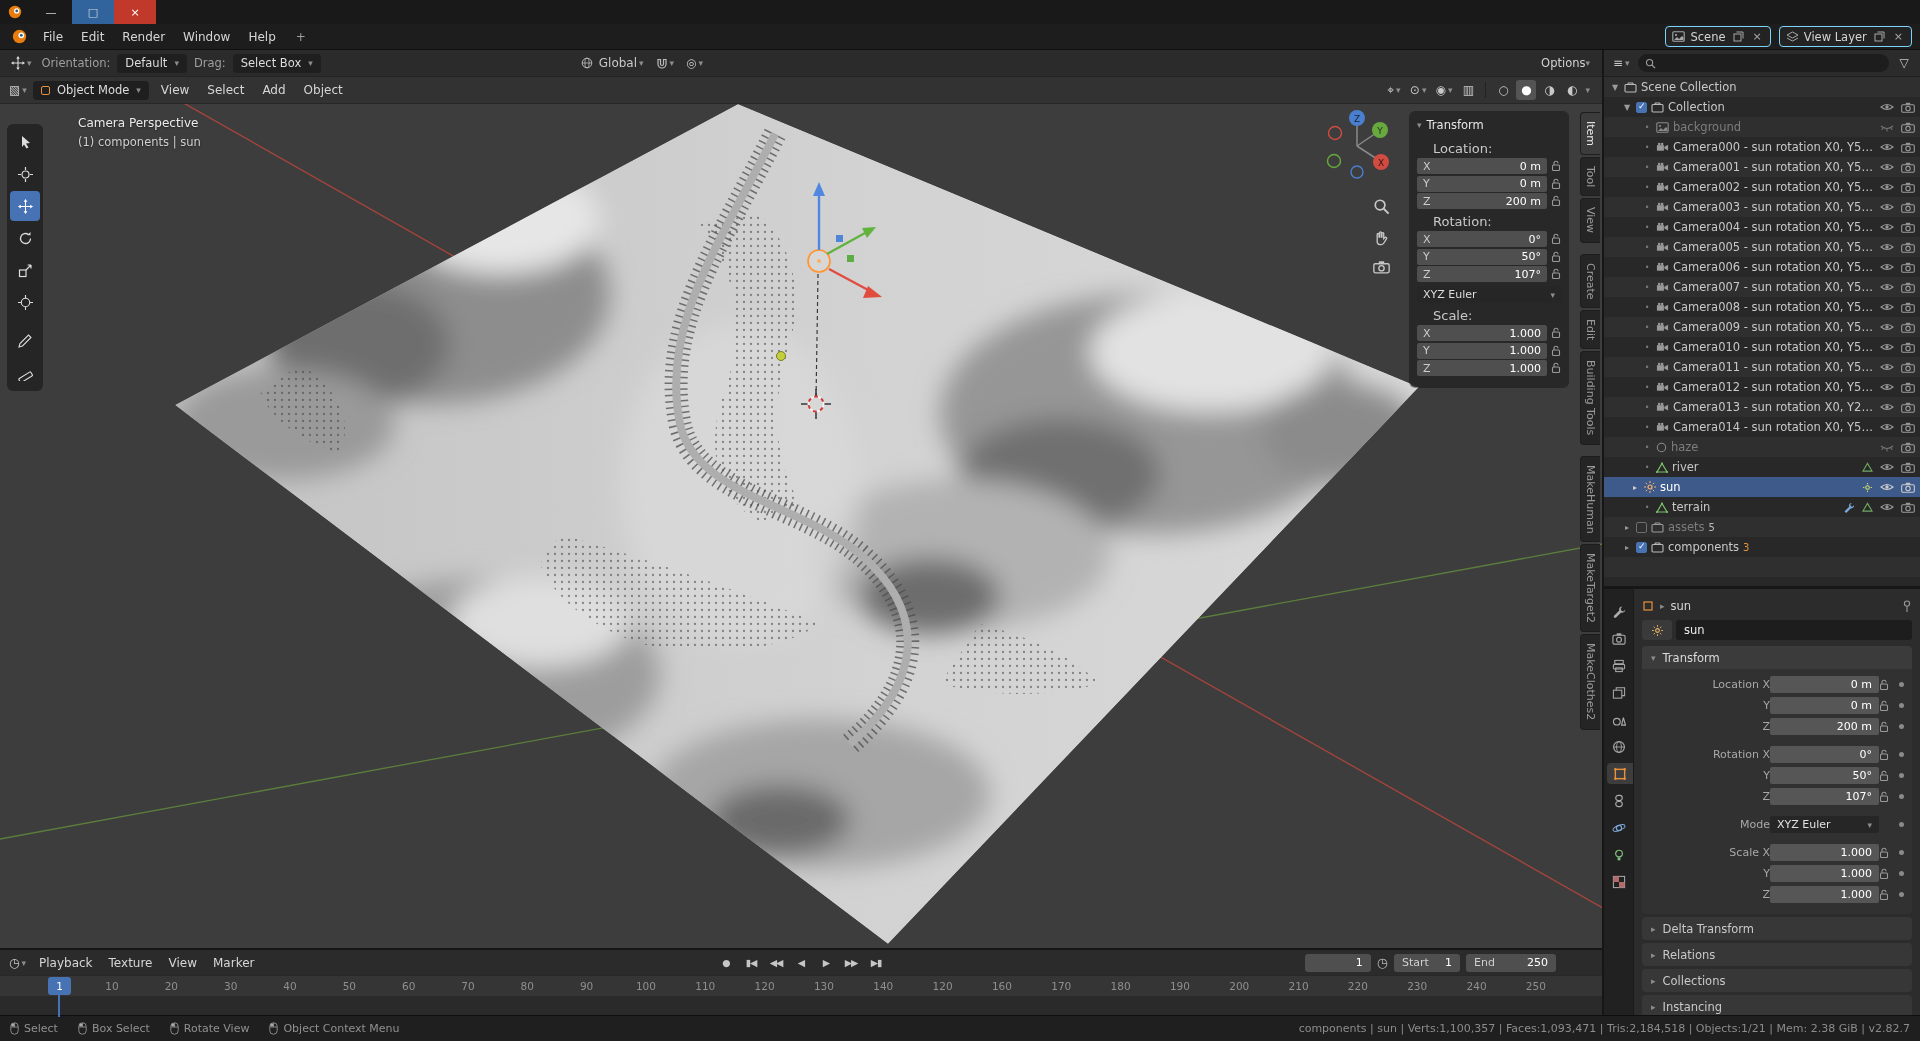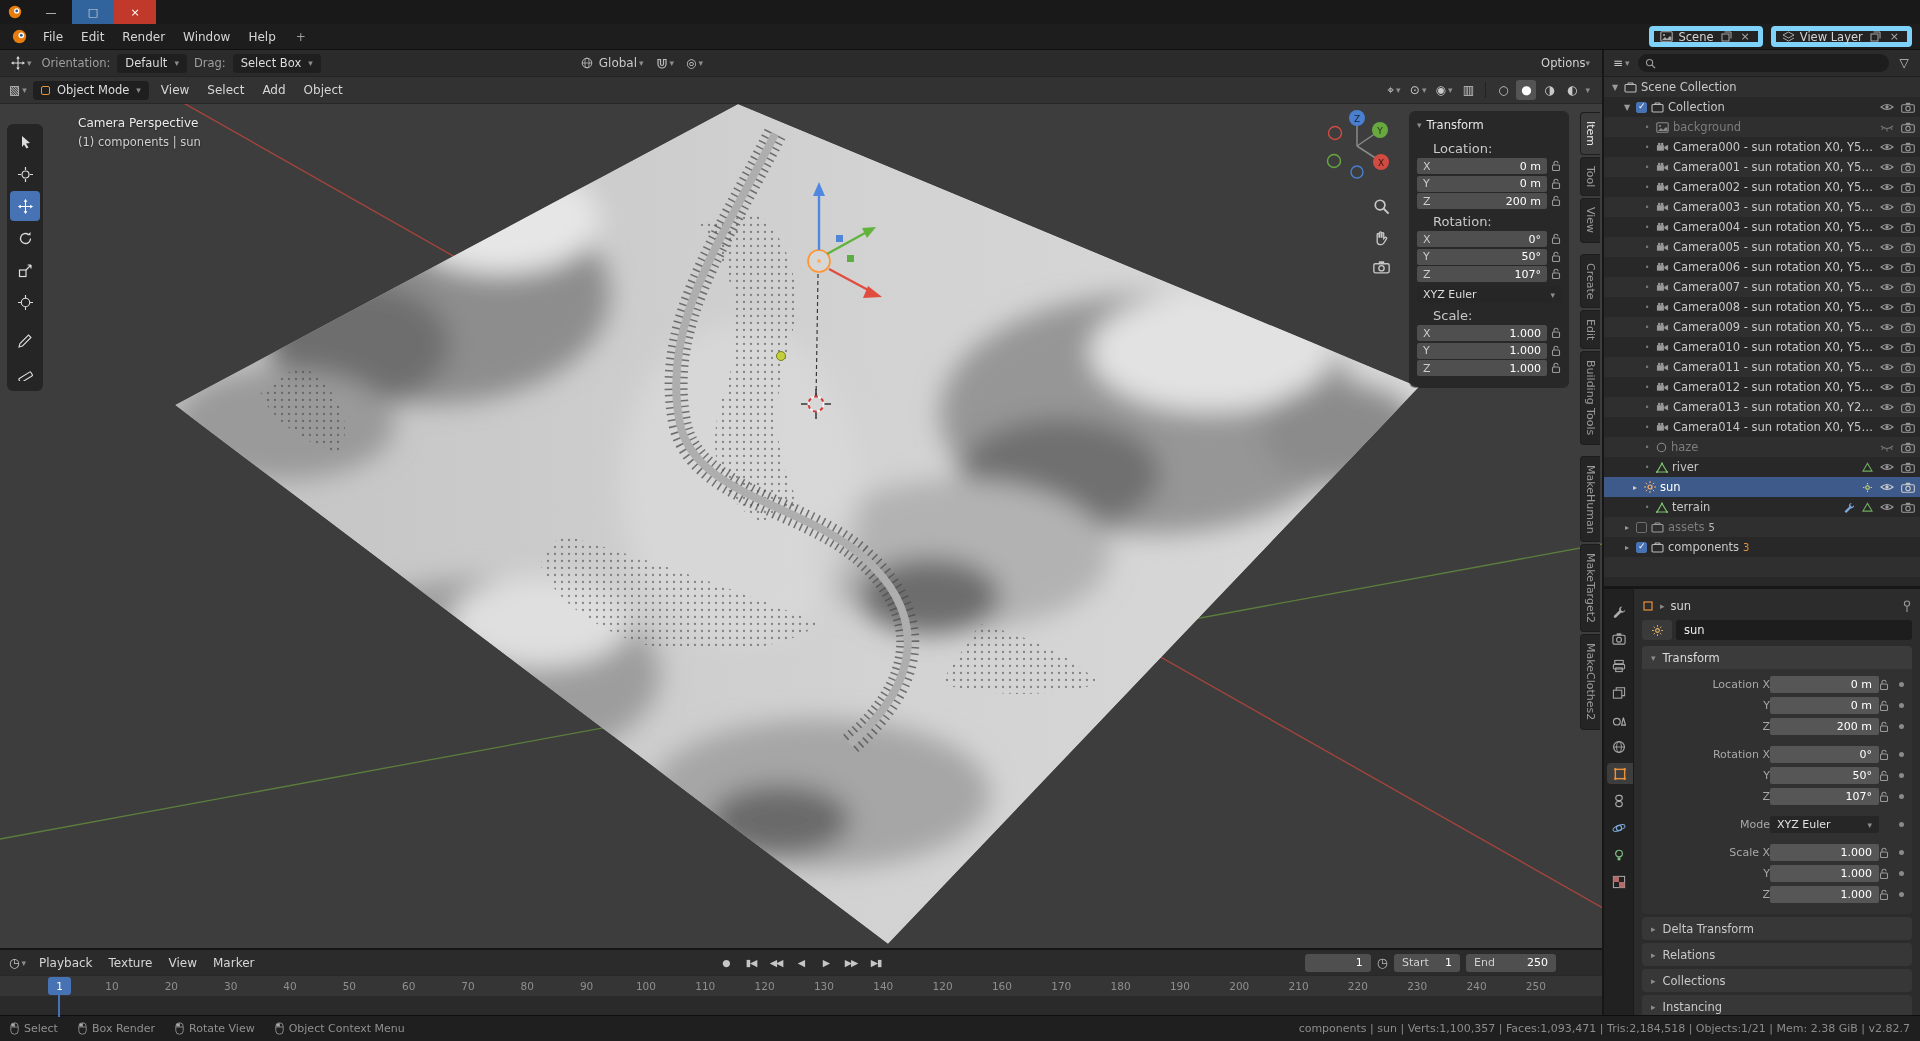--- a/index.html
+++ b/index.html
@@ -22,21 +22,21 @@
   .win-btn.max{background:#31639c}
   .win-btn.close{background:#c0392b;color:#fff}
 
   
   .topbar{position:absolute;top:24px;left:0;right:0;height:26px;background:#1d1d1d;display:flex;align-items:center;border-bottom:1px solid #101010;padding-left:4px}
   .menu-item{padding:4px 9px;border-radius:4px;color:#d6d6d6}
   .ws-tabs{display:flex;height:100%;margin-left:10px;align-items:flex-end}
   .ws-tab{padding:5px 11px;color:#9f9f9f;border-radius:5px 5px 0 0;height:25px;display:flex;align-items:center;font-size:12px}
   .ws-tab.active{background:#3d3d3d;color:#eee}
   .tb-right{margin-left:auto;display:flex;align-items:center;gap:8px;padding-right:8px}
-  .sel-field{display:flex;align-items:center;gap:5px;background:#232323;border:5px solid #7dd3fc;border-radius:4px;padding:2px 6px;height:21px;font-size:11.5px}
+  .sel-field{display:flex;align-items:center;gap:5px;background:#232323;border:1px solid #7dd3fc;border-radius:4px;padding:2px 6px;height:21px;font-size:11.5px}
   .mini-btn{color:#a9a9a9;font-size:11px;padding:0 2px}
 
   
   .toolsettings{position:absolute;top:50px;left:0;width:1602px;height:27px;background:#2b2b2b;border-bottom:1px solid #232323;display:flex;align-items:center;gap:7px;padding:0 8px}
   .dim-label{color:#9f9f9f;font-size:11.5px}
   .dropdown{background:#1f1f1f;border-radius:4px;height:19px;display:flex;align-items:center;gap:7px;padding:0 8px;font-size:11.5px;color:#ddd}
   .chev{color:#8d8d8d;font-size:9px}
   .icon-btn{height:20px;min-width:20px;border-radius:3px;display:flex;align-items:center;justify-content:center;color:#c9c9c9;gap:2px;padding:0 3px}
   .global-group{margin-left:250px;display:flex;align-items:center;gap:6px}
   .options-btn{margin-left:auto;display:flex;align-items:center;color:#d2d2d2;font-size:11.5px;padding-right:4px}
@@ -1568,21 +1568,21 @@
           </span>
           <span>Select</span>
         </span><span class="hint">
           <span>
             <svg width="9" height="13" viewBox="0 0 9 13">
               <rect x="0.8" y="0.8" width="7.4" height="11.4" rx="3.5" fill="none" stroke="#888" stroke-width="1"></rect>
               <path d="M4.5 1v4M1 5h7" stroke="#888" stroke-width="1"></path>
               <rect x="1.4" y="1.4" width="2.8" height="3.2" rx="1.3" fill="#aaa"></rect>
             </svg>
           </span>
-          <span>Box Render</span>
+          <span>Box Select</span>
         </span><span class="hint">
           <span>
             <svg width="9" height="13" viewBox="0 0 9 13">
               <rect x="0.8" y="0.8" width="7.4" height="11.4" rx="3.5" fill="none" stroke="#888" stroke-width="1"></rect>
               <path d="M4.5 1v4M1 5h7" stroke="#888" stroke-width="1"></path>
               <rect x="1.4" y="1.4" width="2.8" height="3.2" rx="1.3" fill="#aaa"></rect>
             </svg>
           </span>
           <span>Rotate View</span>
         </span><span class="hint">

